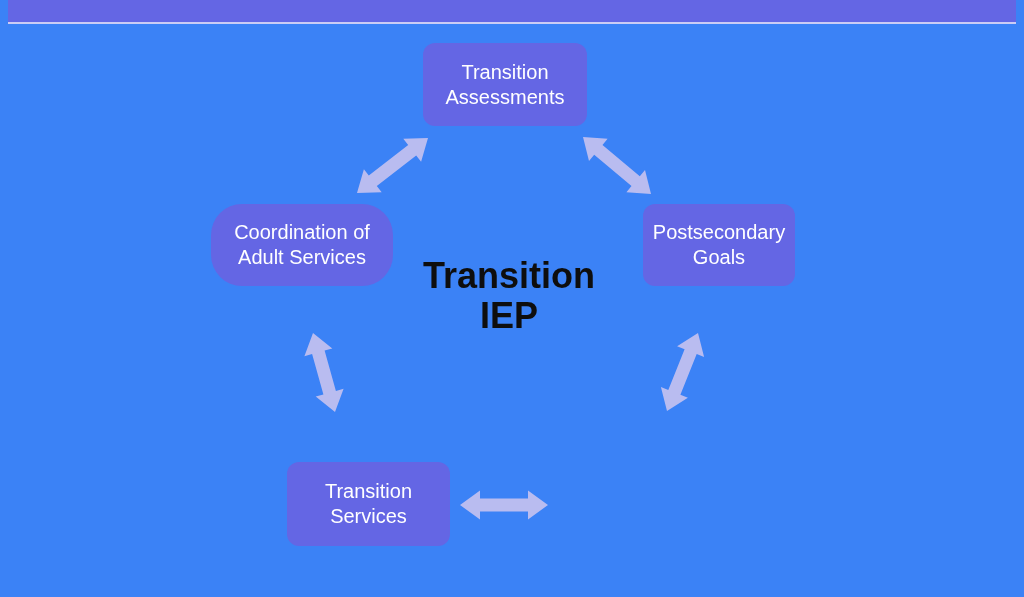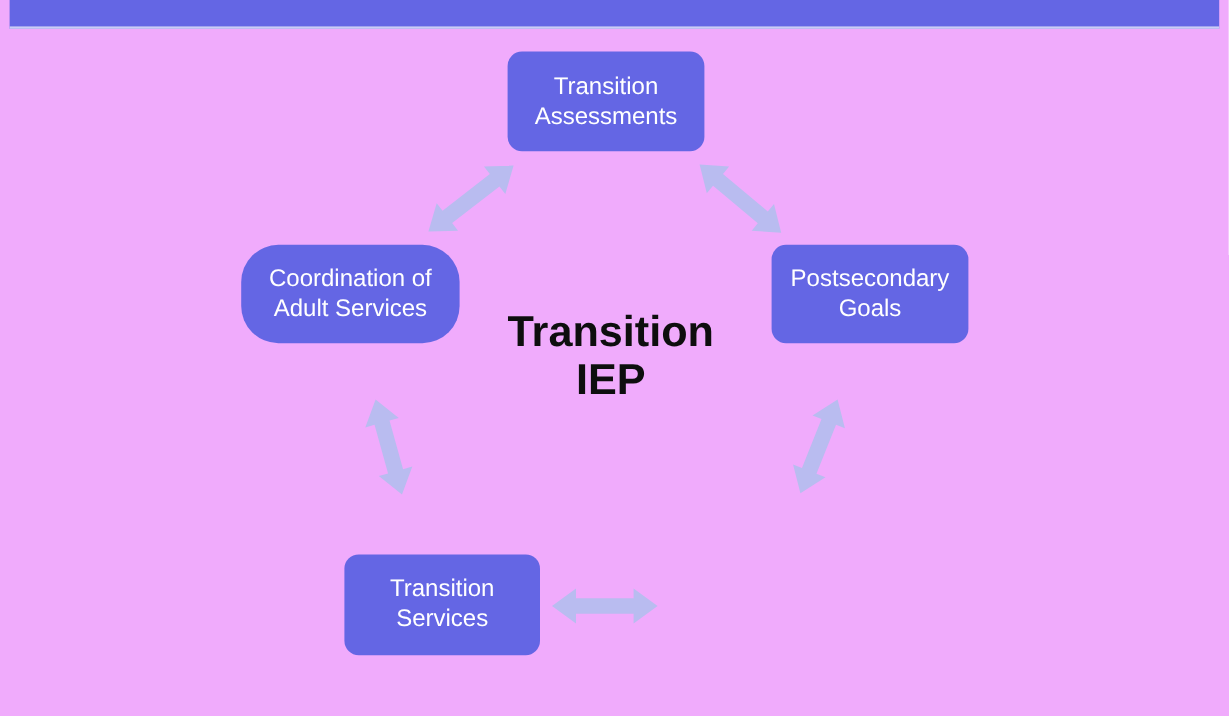--- a/index.html
+++ b/index.html
@@ -5,21 +5,21 @@
   html, body {
     margin: 0;
     padding: 0;
     background: #ffffff;
     font-family: "Liberation Sans", sans-serif;
   }
   .canvas {
     position: relative;
     width: 1024px;
     height: 597px;
-    background: #f0abfc;
+    background: #3b82f6;
     overflow: hidden;
   }
   .topbar {
     position: absolute;
     left: 8px;
     top: 0;
     width: 1008px;
     height: 22px;
     background: #6466e4;
     border-bottom: 2px solid #cbcdf5;
@@ -37,22 +37,22 @@
     color: #ffffff;
     display: flex;
     align-items: center;
     justify-content: center;
     text-align: center;
     font-size: 20px;
     line-height: 25px;
     white-space: pre-line;
   }
   .node-top          { left: 423px; top: 43px;  width: 164px; height: 83px; }
-  .node-left         { left: 201px; top: 204px; width: 182px; height: 82px; border-radius: 31px; }
-  .node-right        { left: 643px; top: 204px; width: 164px; height: 82px; }
+  .node-left         { left: 211px; top: 204px; width: 182px; height: 82px; border-radius: 31px; }
+  .node-right        { left: 643px; top: 204px; width: 152px; height: 82px; }
   .node-bottom-left  { left: 287px; top: 462px; width: 163px; height: 84px; }
   .node-bottom-right { left: 562px; top: 462px; width: 161px; height: 84px; }
   .center-title {
     position: absolute;
     left: 509px;
     top: 256px;
     transform: translateX(-50%);
     text-align: center;
     color: #0e0e0e;
     font-size: 36px;

